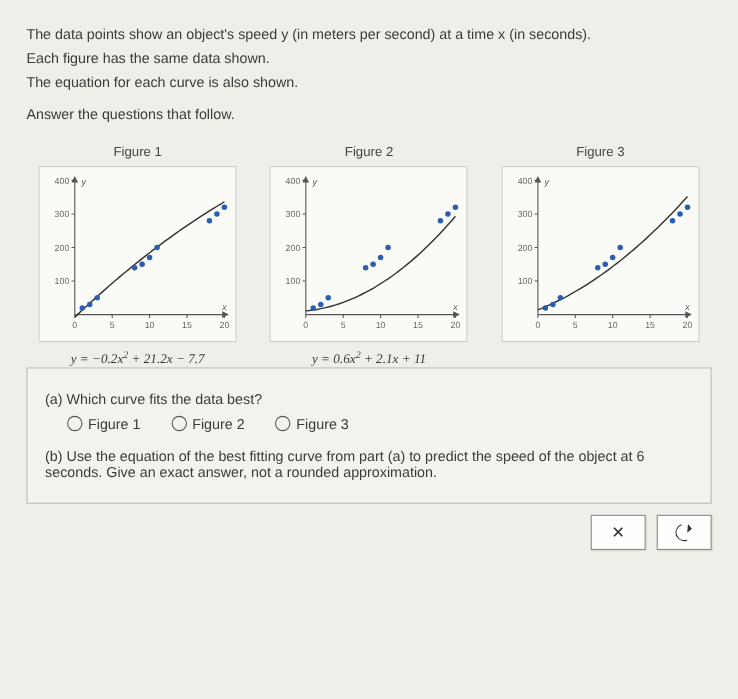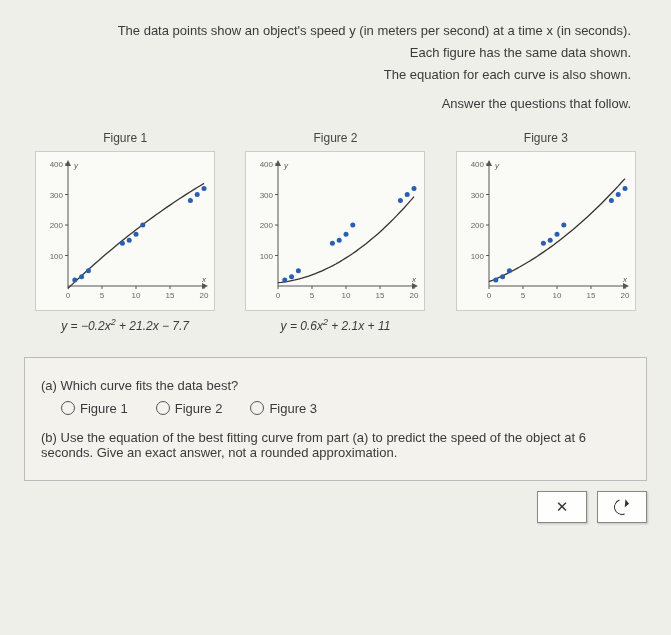--- a/index.html
+++ b/index.html
@@ -5,21 +5,21 @@
   body {
     margin: 0;
     padding: 18px 24px;
     background: #efefe9;
     font-family: Arial, Helvetica, sans-serif;
     color: #3a3a3a;
     width: 671px;
     box-sizing: border-box;
     font-size: 13px;
   }
-  .intro p { margin: 4px 16px; line-height: 1.4; text-align: right; }
+  .intro p { margin: 4px 0; line-height: 1.4; }
   .figs {
     display: flex;
     justify-content: space-between;
     margin-top: 18px;
     gap: 8px;
   }
   .fig-col {
     flex: 1;
     display: flex;
     flex-direction: column;
@@ -36,26 +36,25 @@
     padding: 4px;
     width: 180px;
     box-sizing: border-box;
   }
   svg.chart { display: block; }
   .eq {
     margin-top: 6px;
     font-size: 12px;
     font-style: italic;
     text-align: center;
-    font-family: Liberation Sans, sans-serif;
+    font-family: Liberation Serif, serif;
   }
   .eq sup { font-size: 9px; }
   .answer-box {
     border: 1px solid #bbb;
-    margin-top: 24px;
     padding: 14px 16px;
     font-size: 13px;
     background: #f3f2ed;
   }
   .answer-box .q-line { margin: 6px 0; }
   .opts { display: flex; gap: 28px; margin: 8px 0 14px 20px; }
   .opt { display: flex; align-items: center; gap: 5px; cursor: pointer; }
   .radio {
     width: 12px; height: 12px; border: 1px solid #555;
     border-radius: 50%; display: inline-block;

